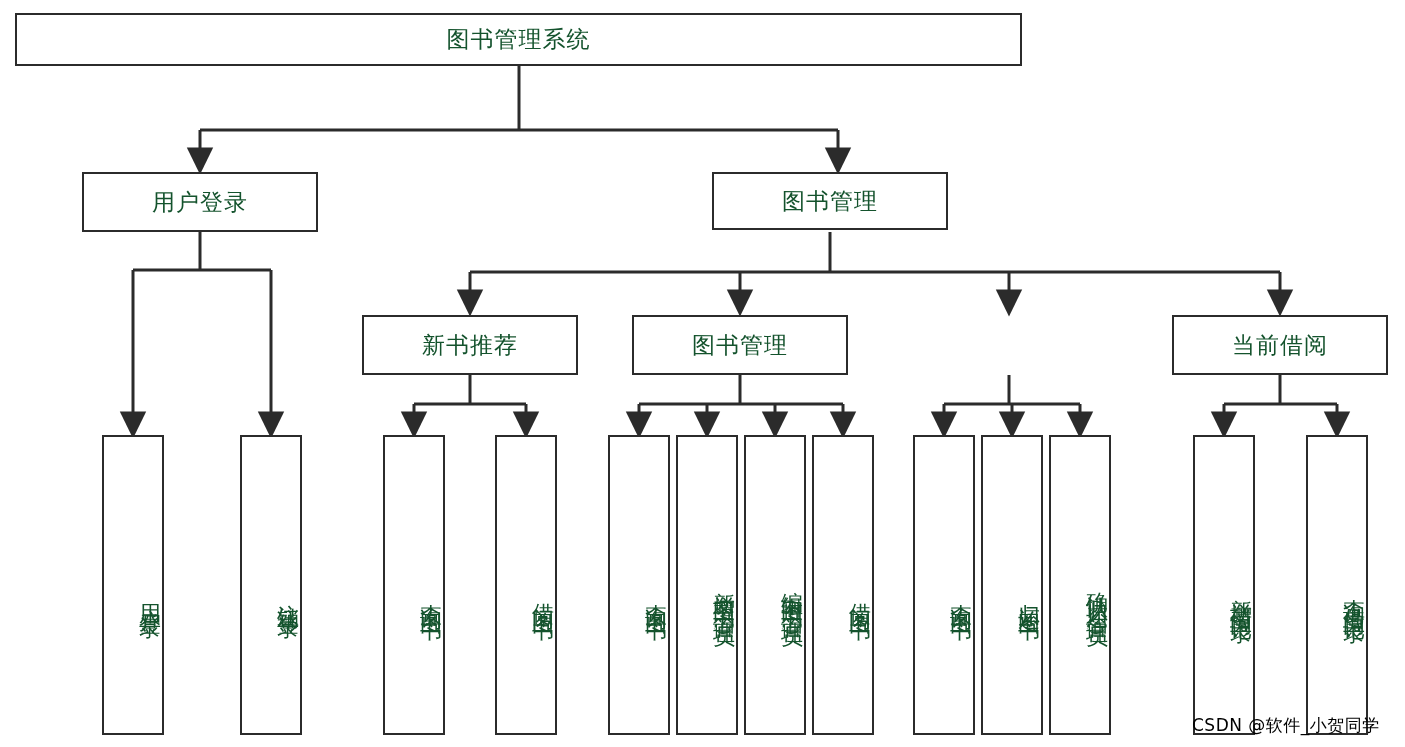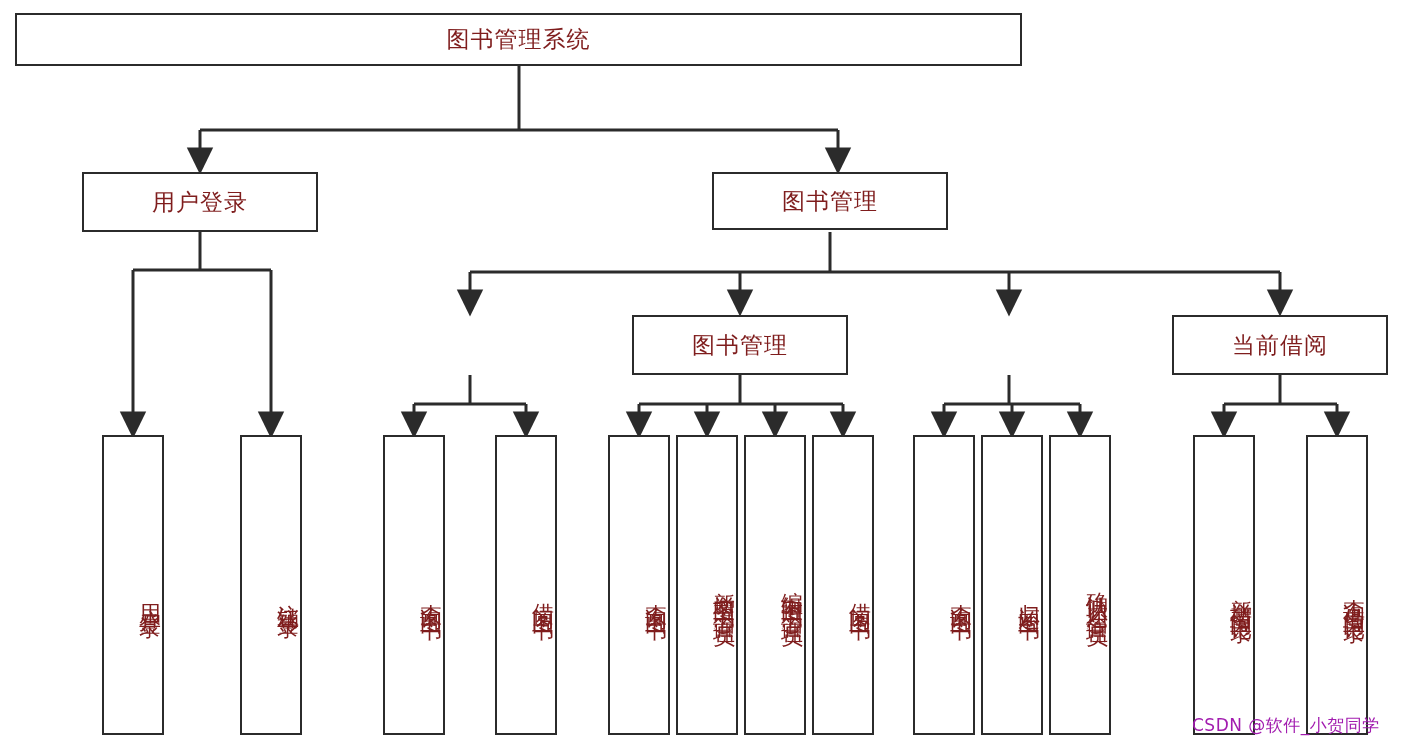--- a/index.html
+++ b/index.html
@@ -27,21 +27,21 @@
     pointer-events: none;
   }
   .node {
     position: absolute;
     box-sizing: border-box;
     border: 2.5px solid #2b2b2b;
     background: #ffffff;
     display: flex;
     align-items: center;
     justify-content: center;
-    color: #7f1d1d;
+    color: #14532d;
   }
   .node.h {
     
     font-size: 23px;
     letter-spacing: 1px;
   }
   .node.v {
     
     writing-mode: vertical-rl;
     text-orientation: upright;
@@ -55,21 +55,21 @@
     writing-mode: vertical-rl;
     text-orientation: upright;
     line-height: 1.05;
     white-space: nowrap;
   }
   .watermark {
     position: absolute;
     left: 1192px;
     top: 714px;
     font-size: 17px;
-    color: #a21caf;
+    color: #000000;
     white-space: nowrap;
     letter-spacing: 0.5px;
   }
 </style>
 </head>
 <body>
 
 <div id="canvas">
 
   <svg id="edges" viewBox="0 0 1405 747" width="1405" height="747" xmlns="http://www.w3.org/2000/svg">
@@ -126,20 +126,23 @@
     <span>图书管理系统</span>
   </div>
 
   <div class="node h" style="left:82px; top:172px; width:236px; height:60px;">
     <span>用户登录</span>
   </div>
   <div class="node h" style="left:712px; top:172px; width:236px; height:58px;">
     <span>图书管理</span>
   </div>
 
+  <div class="node h" style="left:362px; top:315px; width:216px; height:60px;">
+    <span>新书推荐</span>
+  </div>
   <div class="node h" style="left:632px; top:315px; width:216px; height:60px;">
     <span>图书管理</span>
   </div>
   <div class="node h" style="left:1172px; top:315px; width:216px; height:60px;">
     <span>当前借阅</span>
   </div>
 
   <div class="node v" style="left:102px; top:435px; width:62px; height:300px;">
     <span class="vtext">用户登录</span>
   </div>

